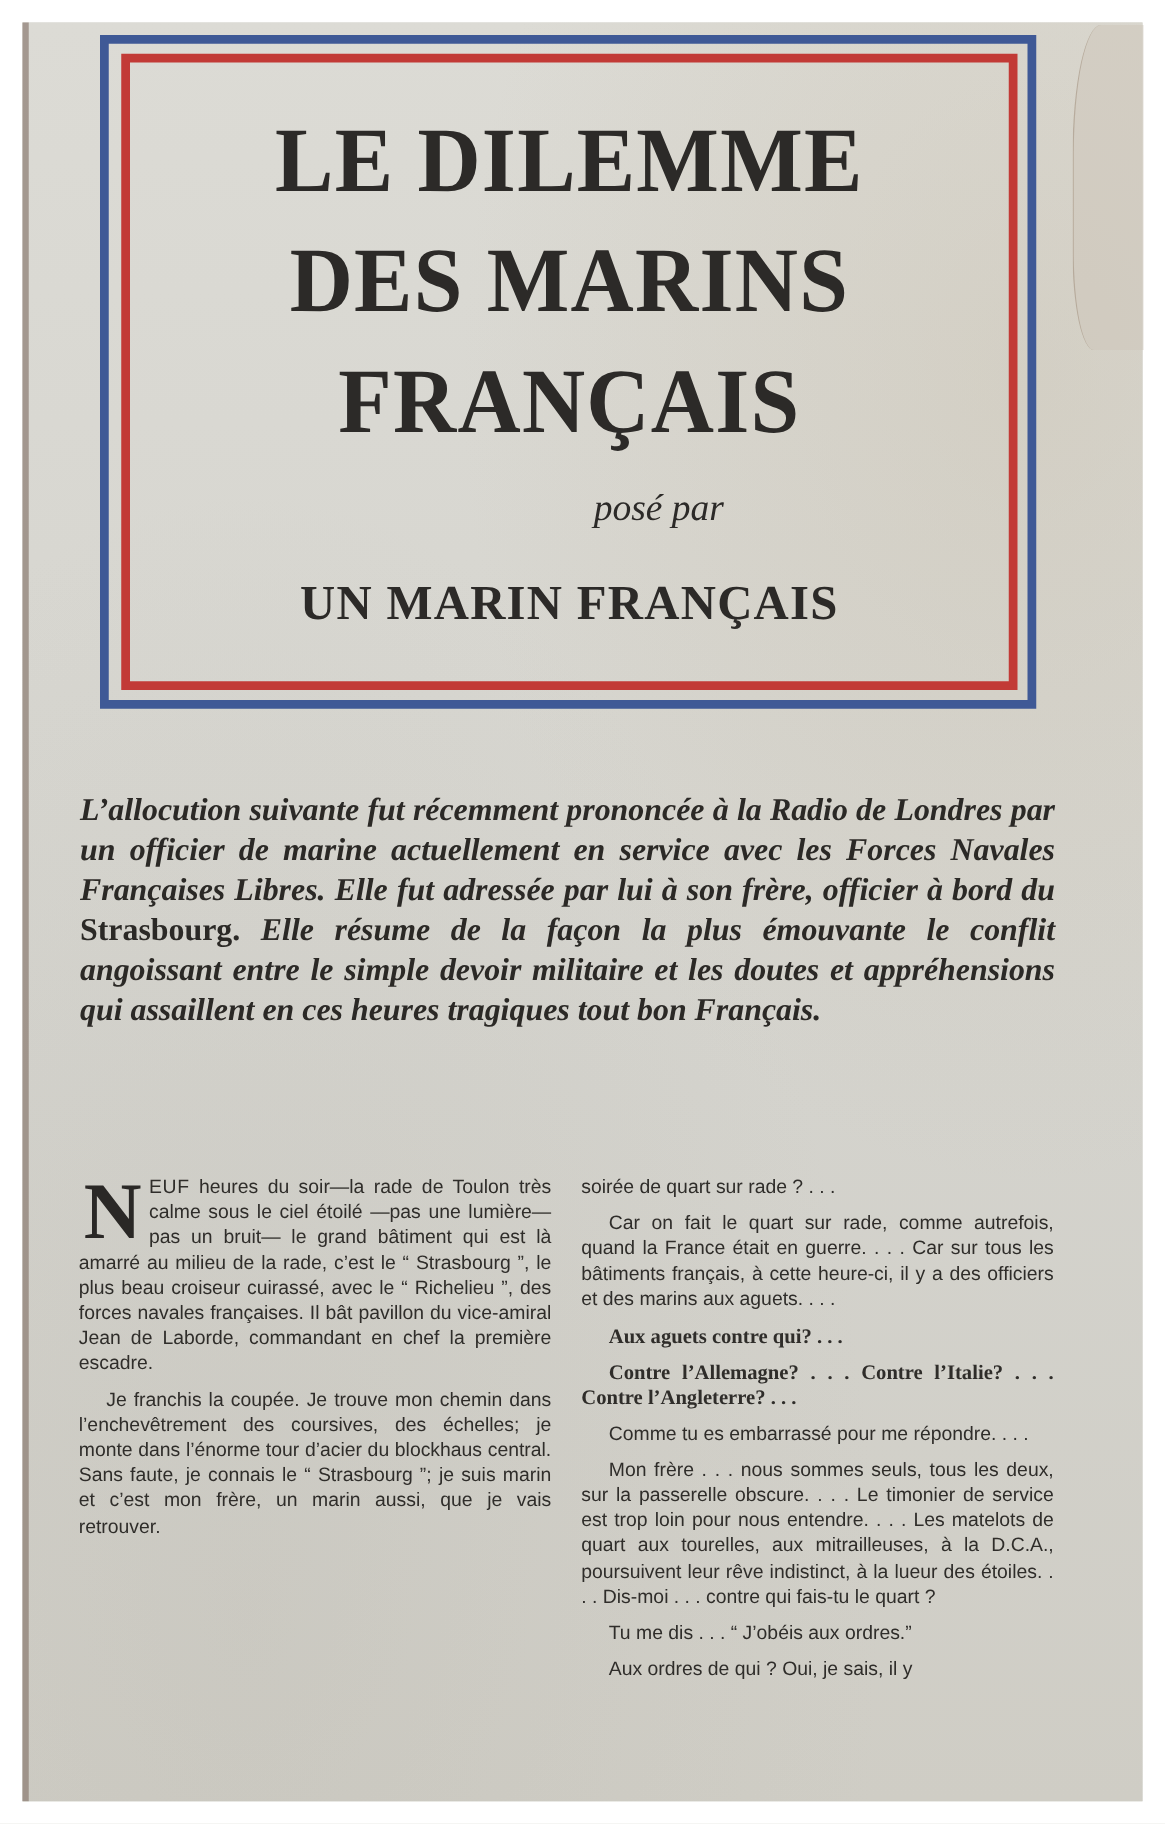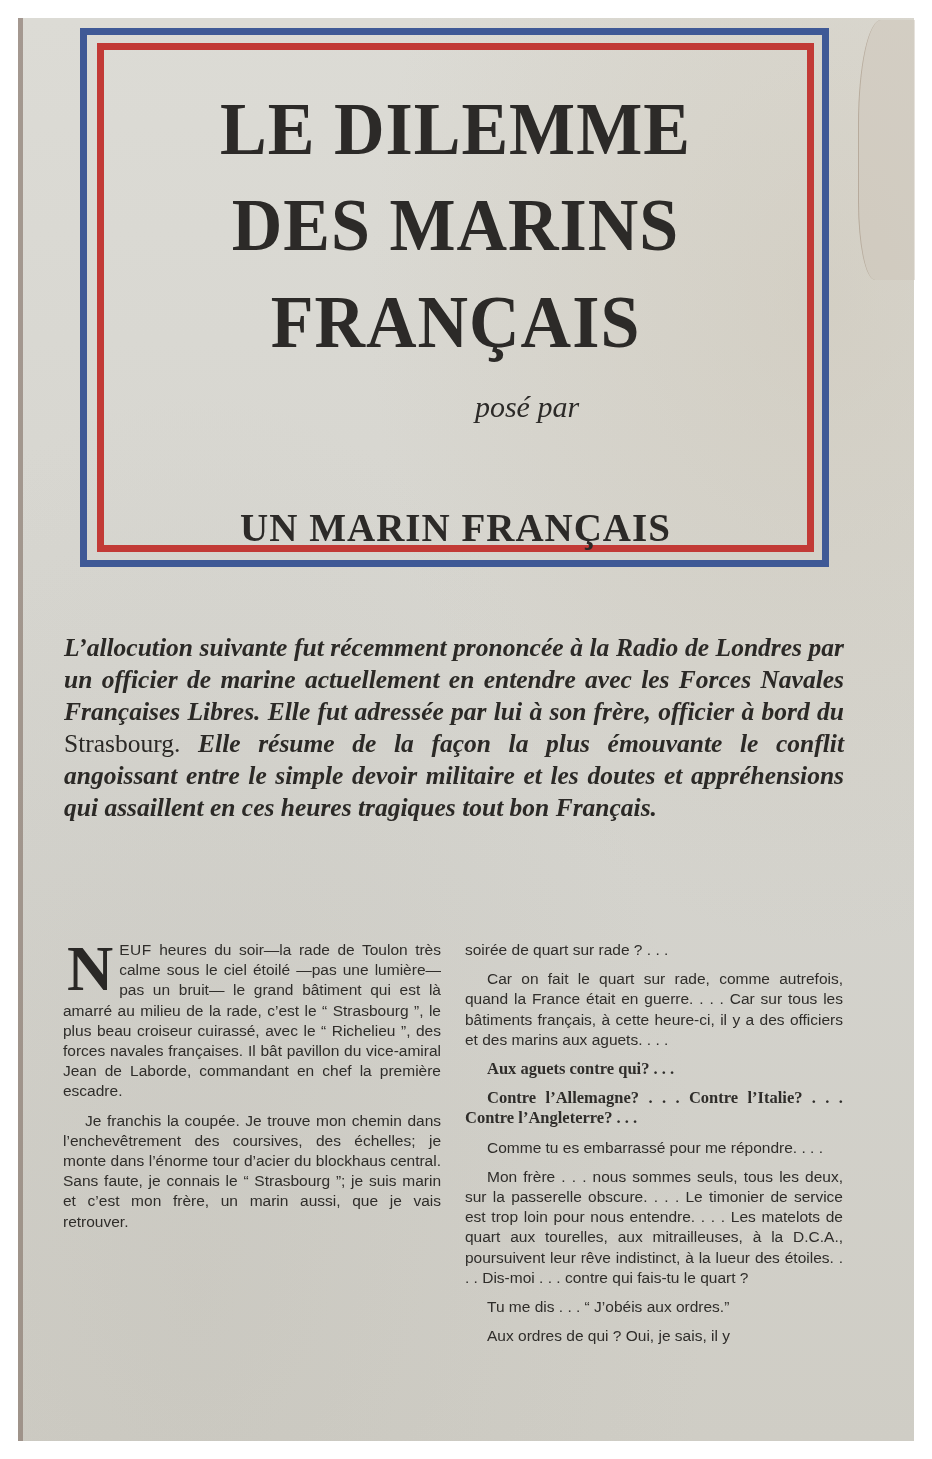--- a/index.html
+++ b/index.html
@@ -39,28 +39,27 @@
   }
   .title div { white-space: nowrap; }
   .pose-par {
     position: absolute; left: 104px; top: 390px; width: 846px; text-align: center;
     font-family: "Liberation Serif", serif; font-style: italic; color: #2c2a28; font-size: 30px;
   }
   .author {
     position: absolute; left: 104px; top: 460px; width: 703px; text-align: center;
     font-family: "Liberation Serif", serif; font-weight: bold; color: #2c2a28; font-size: 39px;
     letter-spacing: 1px;
-    margin-top: 45px;
   }
   .intro {
     position: absolute; left: 64px; top: 632px; width: 780px;
     font-family: "Liberation Serif", serif; font-style: italic; font-weight: bold;
     color: #2b2926; font-size: 25.5px; line-height: 32px; text-align: justify;
   }
-  .intro .roman { font-style: normal; font-weight: normal; }
+  .intro .roman { font-style: normal; font-weight: bold; }
   .col {
     position: absolute; top: 940px; width: 378px;
     font-family: "Liberation Sans", sans-serif; color: #2f2d2a;
     font-size: 15.5px; line-height: 20.2px; text-align: justify;
   }
   .col-left { left: 63px; }
   .col-right { left: 465px; }
   .col p { margin: 0 0 9px 0; text-indent: 22px; }
   .col p.noindent { text-indent: 0; }
   .col p.bold { font-weight: bold; font-family: "Liberation Serif", serif; font-size: 16.5px; }
@@ -88,21 +87,21 @@
 <div class="title">
   <div>LE DILEMME</div>
   <div>DES MARINS</div>
   <div>FRANÇAIS</div>
 </div>
 
 <div class="pose-par">posé par</div>
 <div class="author">UN MARIN FRANÇAIS</div>
 
 <div class="intro">
-  <span>L’allocution suivante fut récemment prononcée à la Radio de Londres par un officier de marine actuellement en entendre avec les Forces Navales Françaises Libres. Elle fut adressée par lui à son frère, officier à bord du</span>
+  <span>L’allocution suivante fut récemment prononcée à la Radio de Londres par un officier de marine actuellement en service avec les Forces Navales Françaises Libres. Elle fut adressée par lui à son frère, officier à bord du</span>
   <span class="roman">Strasbourg.</span>
   <span>Elle résume de la façon la plus émouvante le conflit angoissant entre le simple devoir militaire et les doutes et appréhensions qui assaillent en ces heures tragiques tout bon Français.</span>
 </div>
 
 <div class="col col-left">
   <p class="noindent">
     <span class="dropcap">N</span><span class="smallcaps">EUF</span><span> heures du soir—la rade de Toulon très calme sous le ciel étoilé —pas une lumière—pas un bruit— le grand bâtiment qui est là amarré au milieu de la rade, c’est le “ Strasbourg ”, le plus beau croiseur cuirassé, avec le “ Richelieu ”, des forces navales françaises. Il bât pavillon du vice-amiral Jean de Laborde, commandant en chef la première escadre.</span>
   </p>
   <p>Je franchis la coupée. Je trouve mon chemin dans l’enchevêtrement des coursives, des échelles; je monte dans l’énorme tour d’acier du blockhaus central. Sans faute, je connais le “ Strasbourg ”; je suis marin et c’est mon frère, un marin aussi, que je vais retrouver.</p>
 </div>

